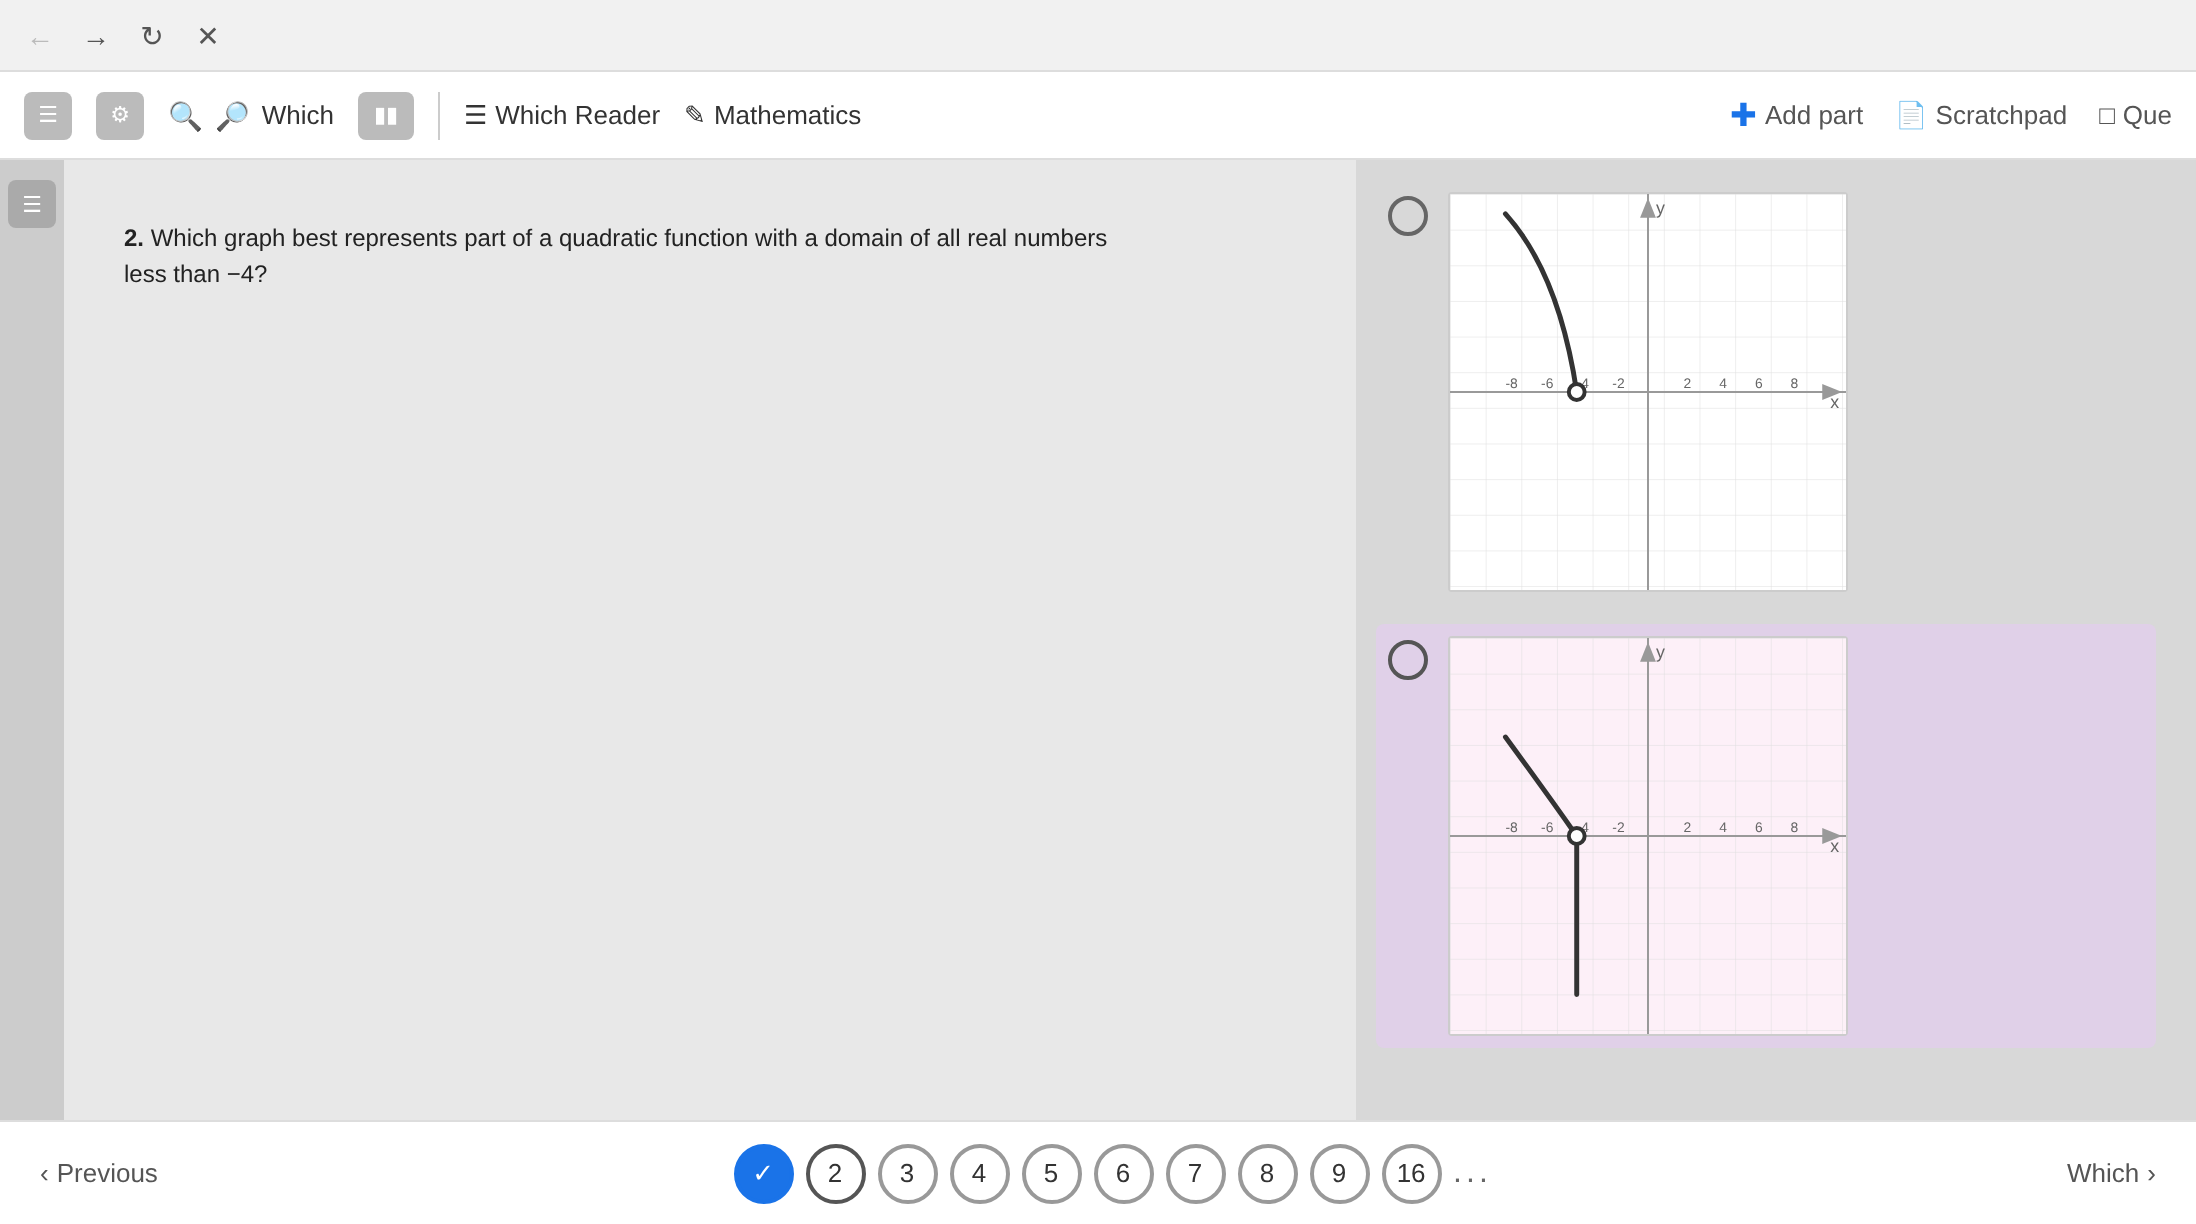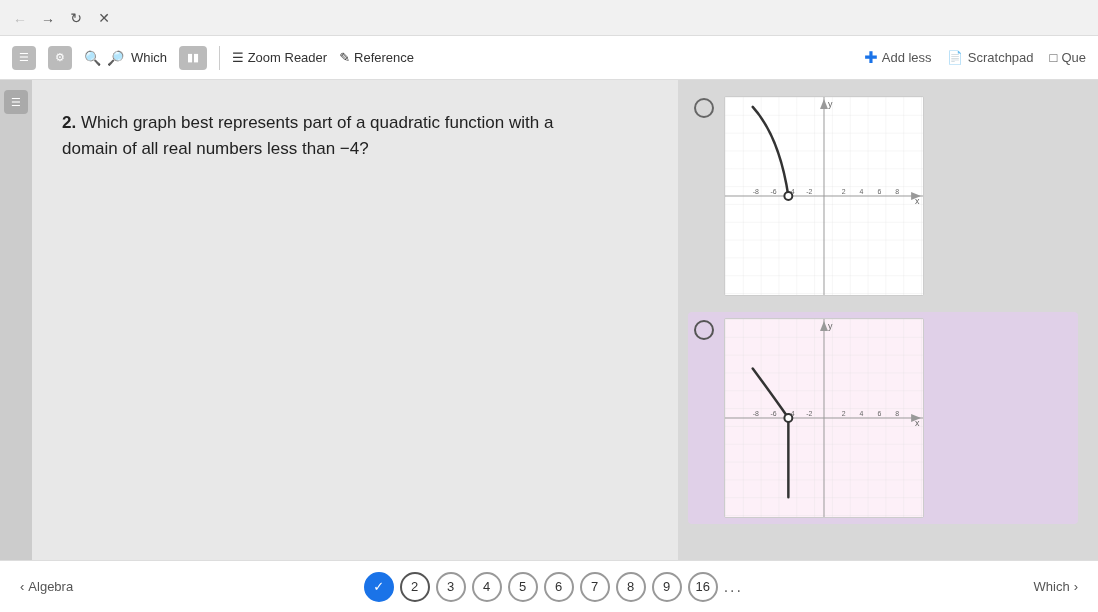--- a/index.html
+++ b/index.html
@@ -114,21 +114,21 @@
       display: flex; align-items: center; justify-content: center;
       font-size: 11px; color: #fff; cursor: pointer;
     }
 
     .question-area {
       flex: 1;
       padding: 30px 20px 20px 30px;
       background: #e8e8e8;
     }
     .question-text {
-      font-size: 17px;
+      font-size: 12px;
       color: #222;
       line-height: 1.5;
       max-width: 500px;
     }
     .question-number {
       font-weight: bold;
     }
 
     
     .answers-area {
@@ -255,31 +255,31 @@
     <div class="sidebar-icon" style="background:#bbb;">⚙</div>
     <div class="zoom-control">
       <button class="zoom-btn">🔍</button>
       <button class="zoom-btn">🔎</button>
       <span>Which</span>
     </div>
     <div class="sidebar-icon" style="background:#bbb; width:28px;">▮▮</div>
     <div class="divider-v"></div>
     <div class="line-reader-btn">
       <span>☰</span>
-      <span>Zoom Reader</span>
+      <span>Which Reader</span>
     </div>
     <div class="scratchpad-btn">
       <span>✎</span>
-      <span>Reference</span>
+      <span>Mathematics</span>
     </div>
   </div>
   <div class="toolbar-right">
     <div class="add-note-btn">
       <span style="color:#1a73e8; font-size:16px;">✚</span>
-      <span>Add less</span>
+      <span>Add part</span>
     </div>
     <div class="reference-btn">
       <span>📄</span>
       <span>Scratchpad</span>
     </div>
     <div class="question-nav-btn">
       <span>□</span>
       <span>Que</span>
     </div>
   </div>
@@ -381,21 +381,21 @@
         </svg>
       </div>
     </div>
 
   </div>
 </div>
 
 <div class="bottom-nav">
   <button class="prev-btn">
     <span>‹</span>
-    <span>Algebra</span>
+    <span>Previous</span>
   </button>
 
   <div class="bottom-nav-center">
 
     <div class="page-num-wrapper">
       <div class="page-num-btn checked-page">✓</div>
     </div>
 
     <div class="page-num-btn active-page">2</div>
 

